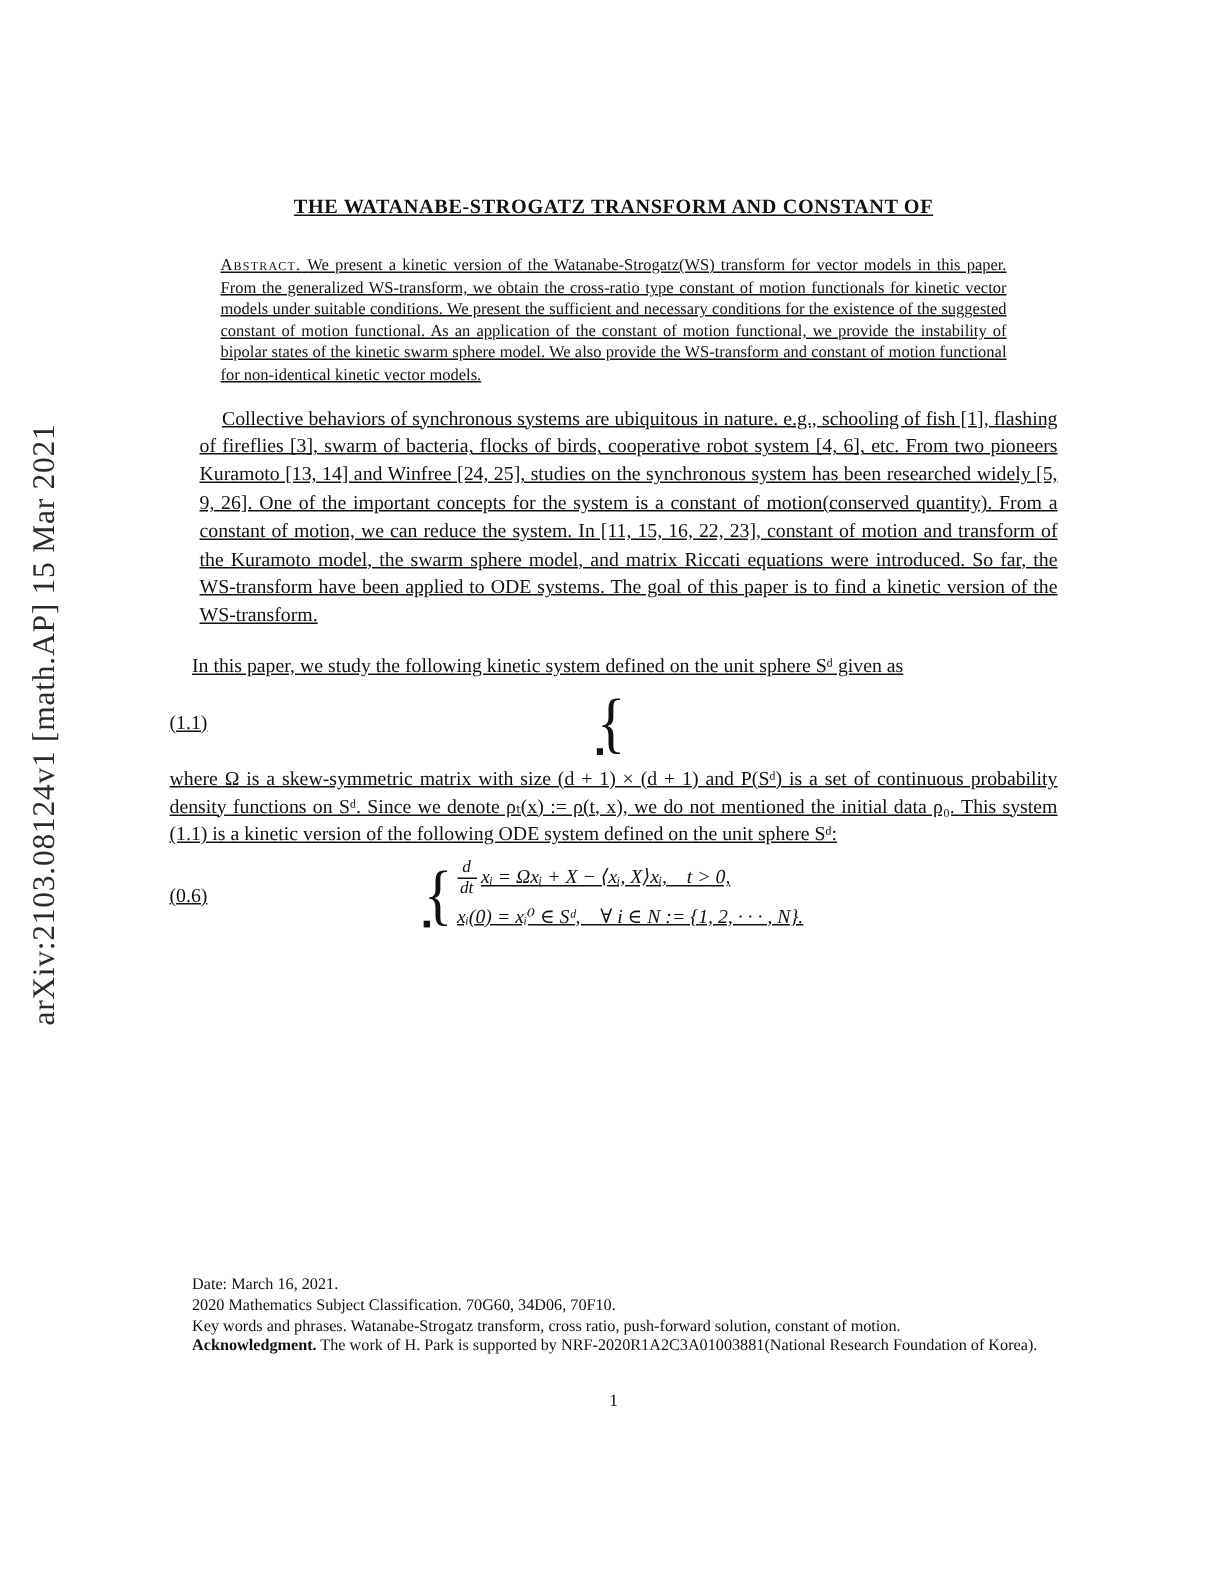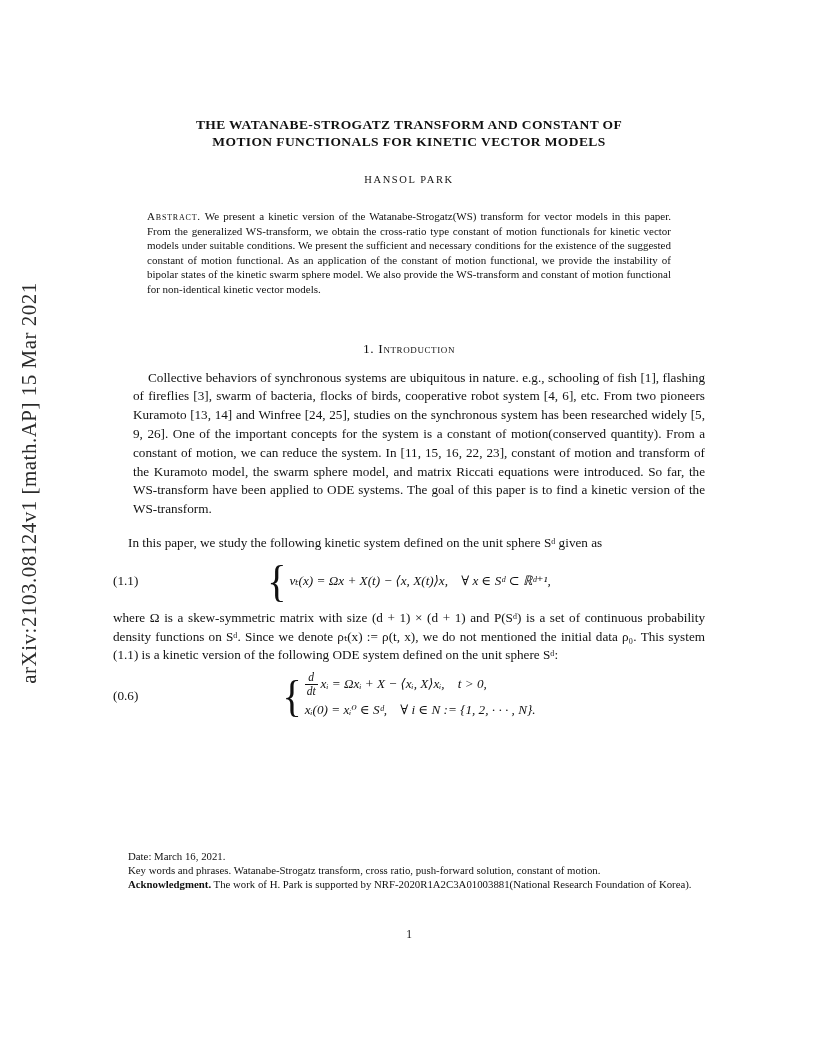--- a/index.html
+++ b/index.html
@@ -23,23 +23,24 @@
     transform: rotate(-90deg);
     text-align: center;
     font-size: 21px;
     letter-spacing: 0.5px;
     color: #2b2b2b;
     white-space: nowrap;
   }
   .content {
     position: absolute;
     left: 113px;
-    top: 4px;
+    top: 17px;
     width: 592px;
     padding-top: 112px;
+    text-decoration: underline;
   }
   .title {
     text-align: center;
     font-weight: 700;
     font-size: 13.5px;
     line-height: 17px;
     letter-spacing: 0.4px;
   }
   .author {
     margin-top: 24px;
@@ -131,40 +132,36 @@
 <body>
 
 <div class="page">
 
   <div class="arxiv-watermark">arXiv:2103.08124v1  [math.AP]  15 Mar 2021</div>
 
   <div class="content">
 
     <h1 class="title">
       <span>THE WATANABE-STROGATZ TRANSFORM AND CONSTANT OF</span><br>
-      <span>MOTION FUNCTIONALS FOR KINETIC VECTOR MODELS</span>
     </h1>
 
-    <div class="author">HANSOL PARK</div>
 
     <p class="abstract"><span class="abstract-label">Abstract.</span> <span>We present a kinetic version of the Watanabe-Strogatz(WS) transform for vector models in this paper. From the generalized WS-transform, we obtain the cross-ratio type constant of motion functionals for kinetic vector models under suitable conditions. We present the sufficient and necessary conditions for the existence of the suggested constant of motion functional. As an application of the constant of motion functional, we provide the instability of bipolar states of the kinetic swarm sphere model. We also provide the WS-transform and constant of motion functional for non-identical kinetic vector models.</span></p>
 
-    <h2 class="section-heading">1. Introduction</h2>
 
     <p class="body-par p1 indent">Collective behaviors of synchronous systems are ubiquitous in nature. e.g., schooling of fish [1], flashing of fireflies [3], swarm of bacteria, flocks of birds, cooperative robot system [4, 6], etc. From two pioneers Kuramoto [13, 14] and Winfree [24, 25], studies on the synchronous system has been researched widely [5, 9, 26]. One of the important concepts for the system is a constant of motion(conserved quantity). From a constant of motion, we can reduce the system. In [11, 15, 16, 22, 23], constant of motion and transform of the Kuramoto model, the swarm sphere model, and matrix Riccati equations were introduced. So far, the WS-transform have been applied to ODE systems. The goal of this paper is to find a kinetic version of the WS-transform.</p>
 
     <p class="body-par p2 indent">In this paper, we study the following kinetic system defined on the unit sphere Sᵈ given as</p>
 
     <div class="equation">
       <span class="eq-tag">(1.1)</span>
       <div class="eq-center">
         <div class="eq-cases">
           <span class="brace">{</span>
           <div class="eq-lines">
-            <div class="math-line">vₜ(x) = Ωx + X(t) − ⟨x, X(t)⟩x,    ∀ x ∈ Sᵈ ⊂ ℝᵈ⁺¹,</div>
           </div>
         </div>
       </div>
     </div>
 
     <p class="body-par p3">where Ω is a skew-symmetric matrix with size (d + 1) × (d + 1) and P(Sᵈ) is a set of continuous probability density functions on Sᵈ. Since we denote ρₜ(x) := ρ(t, x), we do not mentioned the initial data ρ₀. This system (1.1) is a kinetic version of the following ODE system defined on the unit sphere Sᵈ:</p>
 
     <div class="equation">
       <span class="eq-tag">(0.6)</span>
       <div class="eq-center">
@@ -175,19 +172,20 @@
             <div class="math-line">xᵢ(0) = xᵢ⁰ ∈ Sᵈ,    ∀ i ∈ N := {1, 2, · · · , N}.</div>
           </div>
         </div>
       </div>
     </div>
 
   </div>
 
   <div class="footnotes">
     <p class="footnote"><span class="fn-italic">Date</span><span>: March 16, 2021.</span></p>
+    <p class="footnote"><span class="fn-italic">2020 Mathematics Subject Classification.</span><span> 70G60, 34D06, 70F10.</span></p>
     <p class="footnote"><span class="fn-italic">Key words and phrases.</span><span> Watanabe-Strogatz transform, cross ratio, push-forward solution, constant of motion.</span></p>
     <p class="footnote"><span class="fn-bold">Acknowledgment.</span><span> The work of H. Park is supported by NRF-2020R1A2C3A01003881(National Research Foundation of Korea).</span></p>
   </div>
 
   <div class="page-number">1</div>
 
 </div>
 
 </body></html>

